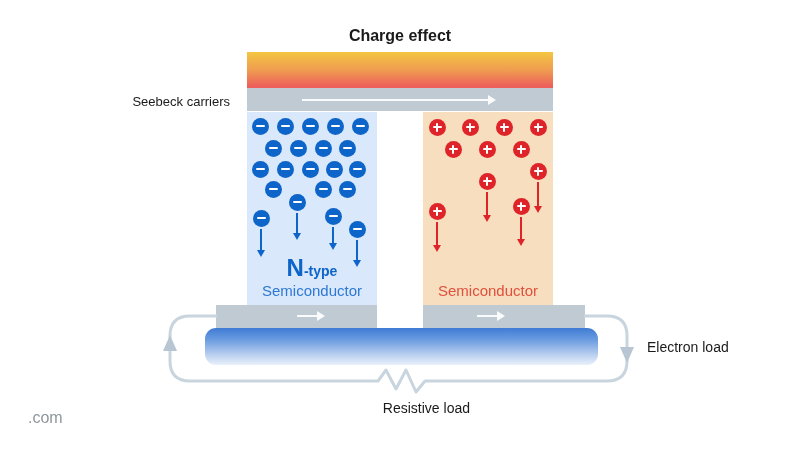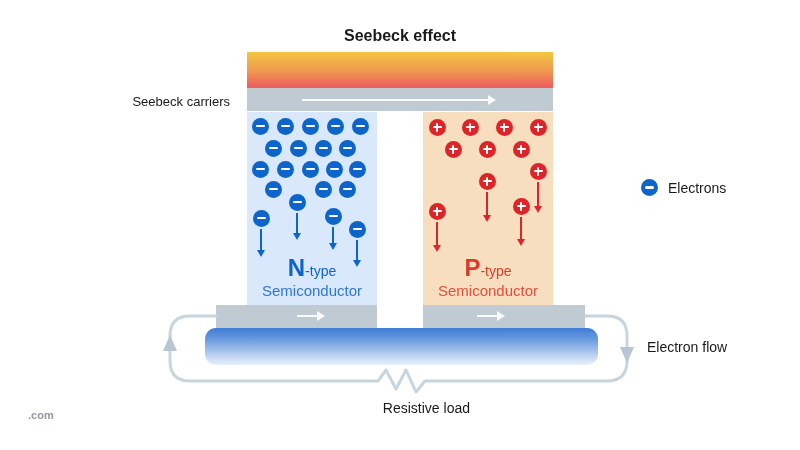--- a/index.html
+++ b/index.html
@@ -24,21 +24,21 @@
   
   .charge-label{left:80px;top:94px;width:150px;text-align:right;font-size:13px;}
   .eflow-label{left:647px;top:339px;font-size:14px;}
   .rload-label{left:330px;top:400px;width:140px;text-align:right;font-size:14px;}
 
   
   .n-block{left:247px;top:112px;width:130px;height:193px;background:var(--n-block-bg);}
   .p-block{left:423px;top:112px;width:130px;height:193px;background:var(--p-block-bg);}
   .block-label{position:absolute;left:0;bottom:6px;width:100%;text-align:center;line-height:1.15;}
   .block-label .big{font-size:24px;font-weight:bold;}
-  .block-label .small{font-size:14px;font-weight:normal;}
+  .block-label .small{font-size:14px;font-weight:bold;}
   .n-block .big,.n-block .small{color:var(--electron);}
   .p-block .big,.p-block .small{color:var(--p-text);}
   .n-block .material{font-size:15px;color:var(--n-sub);}
   .p-block .material{font-size:15px;color:var(--p-sub);}
 
   
   .carrier{position:absolute;width:17px;height:17px;border-radius:50%;}
   .carrier.inline{position:relative;flex:0 0 17px;}
   .electron{background:var(--electron);}
   .hole{background:var(--hole);}
@@ -66,74 +66,69 @@
   .legend-row{display:flex;align-items:center;gap:10px;font-size:14px;}
 
   
   .circuit{left:0;top:0;width:800px;height:450px;pointer-events:none;}
   .circuit path{fill:none;stroke:var(--wire);stroke-width:3;stroke-linejoin:round;stroke-linecap:round;}
   .circuit polygon{fill:var(--wire-arrow);}
 
   
   .logo{left:28px;top:409px;display:flex;align-items:baseline;gap:1px;}
   .logo-name{font-size:19px;font-weight:bold;color:var(--logo-teal);}
-  .logo-tld{font-size:11px;font-weight:bold;color:#8e979c;}
+  .logo-tld{font-size:16px;font-weight:normal;color:#8e979c;}
 </style>
 </head>
 <body>
 
 <div class="canvas" id="canvas">
 
-  <div class="abs title">Seebeck effect</div>
+  <div class="abs title">Charge effect</div>
 
   <div class="abs hot-plate"></div>
 
   <div class="abs top-plate">
     <span class="h-arrow" style="left:55px;top:11px;width:186px;"></span>
   </div>
 
   <div class="abs charge-label">Seebeck carriers</div>
 
   <div class="abs n-block">
     <div class="block-label">
       <div><span class="big">N</span><span class="small">-type</span></div>
       <div class="material">Semiconductor</div>
     </div>
   </div>
 
   <div class="abs p-block">
     <div class="block-label">
-      <div><span class="big">P</span><span class="small">-type</span></div>
       <div class="material">Semiconductor</div>
     </div>
   </div>
 
   <div class="abs legend">
-    <div class="legend-row">
-      <span class="carrier inline electron"></span>
-      <span>Electrons</span>
-    </div>
   </div>
 
   <div class="abs electrode left">
     <span class="h-arrow" style="left:81px;top:10px;width:20px;"></span>
   </div>
   <div class="abs electrode right">
     <span class="h-arrow" style="left:54px;top:10px;width:20px;"></span>
   </div>
 
   <div class="abs cold-plate"></div>
 
   <svg class="abs circuit" viewBox="0 0 800 450">
     <path d="M216,316 H190 Q170,316 170,336 V361 Q170,381 190,381 H366 L378,381 L386,370 L396,389 L406,370 L416,392 L425,381 H607 Q627,381 627,361 V336 Q627,316 607,316 H585"></path>
     <polygon points="170,335 163,351 177,351"></polygon>
     <polygon points="627,363 620,347 634,347"></polygon>
   </svg>
 
-  <div class="abs eflow-label">Electron flow</div>
+  <div class="abs eflow-label">Electron load</div>
   <div class="abs rload-label">Resistive load</div>
 
   <div class="abs logo">
     <span class="logo-tld">.com</span>
   </div>
 
 <div class="carrier electron" style="left: 251.5px; top: 117.5px;"></div>
     <div class="carrier electron" style="left: 276.5px; top: 117.5px;"></div>
     <div class="carrier electron" style="left: 301.5px; top: 117.5px;"></div>
     <div class="carrier electron" style="left: 326.5px; top: 117.5px;"></div>

